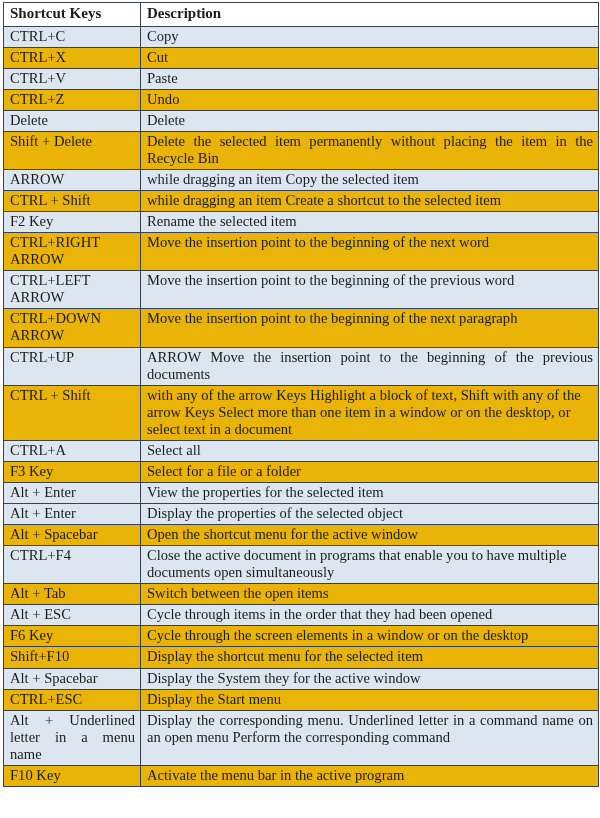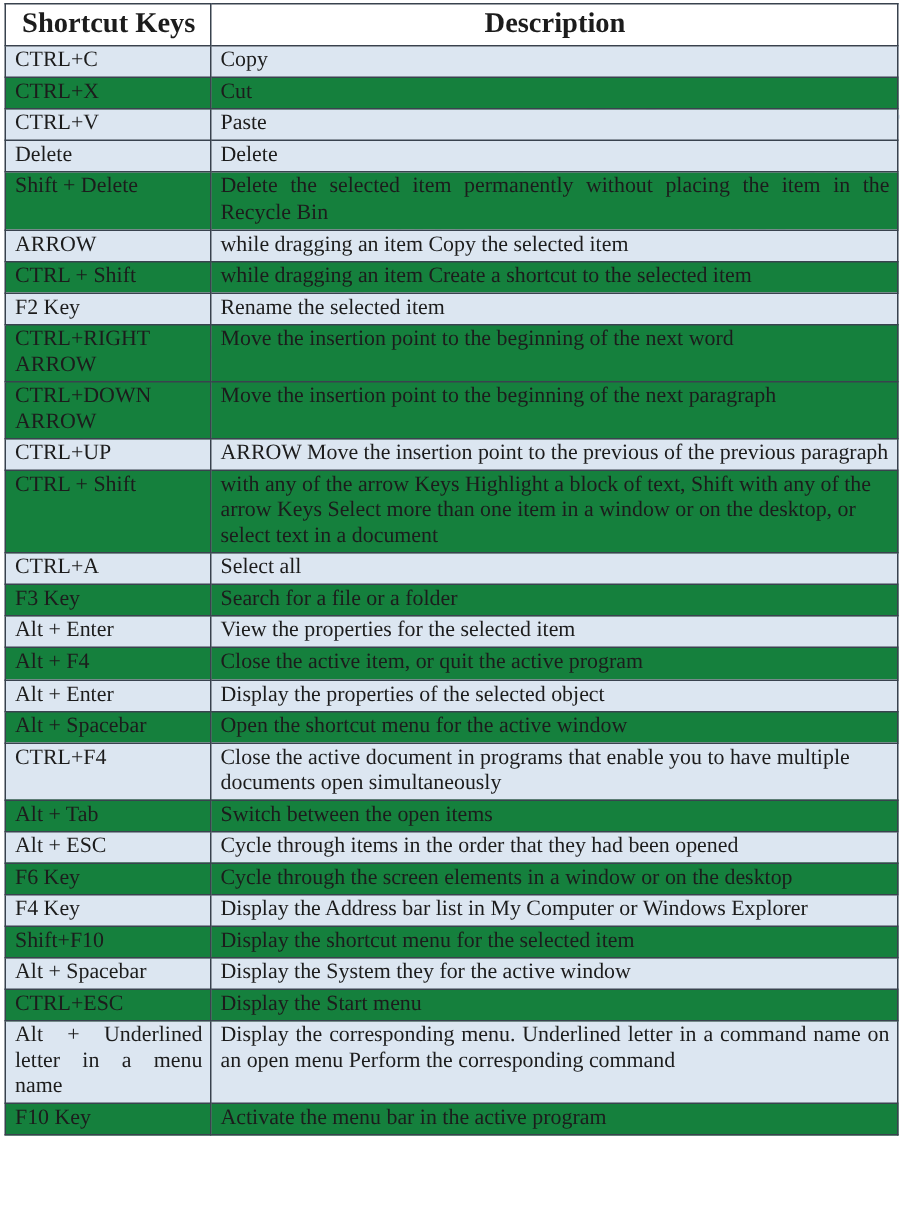--- a/index.html
+++ b/index.html
@@ -64,28 +64,28 @@
     vertical-align: top;
     font-size: 14.6px;
     line-height: 1.17;
     color: #1c1c1c;
     background-clip: padding-box;
   }
 
   table.shortcut-table thead th {
     font-weight: bold;
     background: #ffffff;
-    font-size: 19px;
+    font-size: 15px;
     padding-top: 2px;
     padding-bottom: 3px;
-    text-align: center;
+    text-align: left;
   }
 
   tr.shade > td { background: #dce6f1; }
-  tr.plain > td { background: #15803d; margin-top: 44px; }
+  tr.plain > td { background: #eab308; margin-top: 44px; }
 
   td.justify { text-align: justify; text-align-last: left; }
   td.keycell { white-space: normal; }
   td.keycell.justify { text-align: justify; text-align-last: left; font-family: Liberation Serif, serif; }
 </style>
 </head>
 <body>
 
 <div id="watermark">
   <div class="wm-text wm1">www.tnpsccoach.com</div>
@@ -110,20 +110,24 @@
           <td class="">Copy</td>
         </tr>
         <tr class="plain">
           <td class="keycell">CTRL+X</td>
           <td class="">Cut</td>
         </tr>
         <tr class="shade">
           <td class="keycell">CTRL+V</td>
           <td class="">Paste</td>
         </tr>
+        <tr class="plain">
+          <td class="keycell">CTRL+Z</td>
+          <td class="">Undo</td>
+        </tr>
         <tr class="shade">
           <td class="keycell">Delete</td>
           <td class="">Delete</td>
         </tr>
         <tr class="plain">
           <td class="keycell justify">Shift + Delete</td>
           <td class="justify">Delete the selected item permanently without placing the item in the Recycle Bin</td>
         </tr>
         <tr class="shade">
           <td class="keycell">ARROW</td>
@@ -134,48 +138,48 @@
           <td class="">while dragging an item  Create a shortcut to the selected item</td>
         </tr>
         <tr class="shade">
           <td class="keycell">F2 Key</td>
           <td class="">Rename the selected item</td>
         </tr>
         <tr class="plain">
           <td class="keycell">CTRL+RIGHT ARROW</td>
           <td class="">Move the insertion point to the beginning of the next word</td>
         </tr>
+        <tr class="shade">
+          <td class="keycell">CTRL+LEFT ARROW</td>
+          <td class="">Move the insertion point to the beginning of the previous word</td>
+        </tr>
         <tr class="plain">
           <td class="keycell">CTRL+DOWN ARROW</td>
           <td class="">Move the insertion point to the beginning of the next paragraph</td>
         </tr>
         <tr class="shade">
           <td class="keycell justify">CTRL+UP</td>
-          <td class="justify">ARROW  Move the insertion point to the previous of the previous paragraph</td>
+          <td class="justify">ARROW  Move the insertion point to the beginning of the previous documents</td>
         </tr>
         <tr class="plain">
           <td class="keycell">CTRL + Shift</td>
           <td class="">with any of the arrow Keys  Highlight a block of text, Shift with any of the arrow Keys  Select more than one item in a window or on the desktop, or select text in a document</td>
         </tr>
         <tr class="shade">
           <td class="keycell">CTRL+A</td>
           <td class="">Select all</td>
         </tr>
         <tr class="plain">
           <td class="keycell">F3 Key</td>
-          <td class="">Search for a file or a folder</td>
+          <td class="">Select for a file or a folder</td>
         </tr>
         <tr class="shade">
           <td class="keycell">Alt + Enter</td>
           <td class="">View the properties for the selected item</td>
         </tr>
-        <tr class="plain">
-          <td class="keycell">Alt + F4</td>
-          <td class="">Close the active item, or quit the active program</td>
-        </tr>
         <tr class="shade">
           <td class="keycell">Alt + Enter</td>
           <td class="">Display the properties of the selected object</td>
         </tr>
         <tr class="plain">
           <td class="keycell">Alt + Spacebar</td>
           <td class="">Open the shortcut menu for the active window</td>
         </tr>
         <tr class="shade">
           <td class="keycell">CTRL+F4</td>
@@ -185,24 +189,20 @@
           <td class="keycell">Alt + Tab</td>
           <td class="">Switch between the open items</td>
         </tr>
         <tr class="shade">
           <td class="keycell">Alt + ESC</td>
           <td class="">Cycle through items in the order that they had been opened</td>
         </tr>
         <tr class="plain">
           <td class="keycell">F6 Key</td>
           <td class="">Cycle through the screen elements in a window or on the desktop</td>
-        </tr>
-        <tr class="shade">
-          <td class="keycell">F4 Key</td>
-          <td class="">Display the Address bar list in My Computer or Windows Explorer</td>
         </tr>
         <tr class="plain">
           <td class="keycell">Shift+F10</td>
           <td class="">Display the shortcut menu for the selected item</td>
         </tr>
         <tr class="shade">
           <td class="keycell">Alt + Spacebar</td>
           <td class="">Display the System they for the active window</td>
         </tr>
         <tr class="plain">

